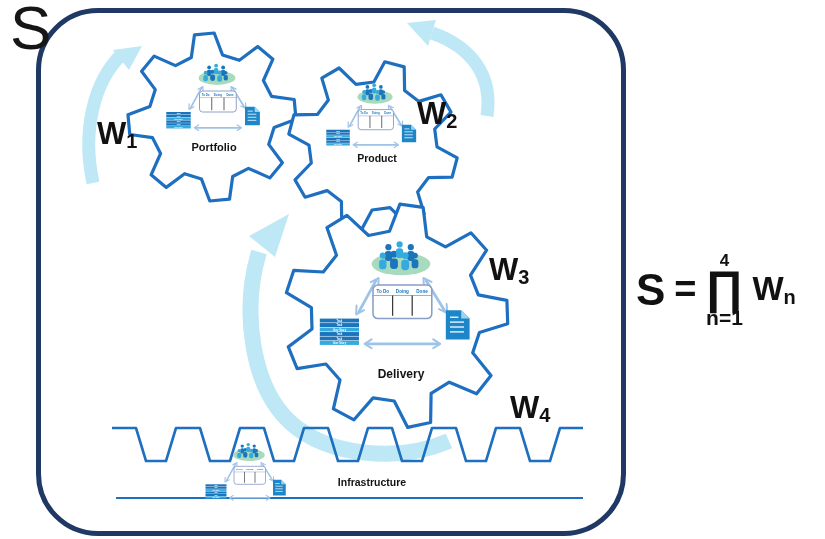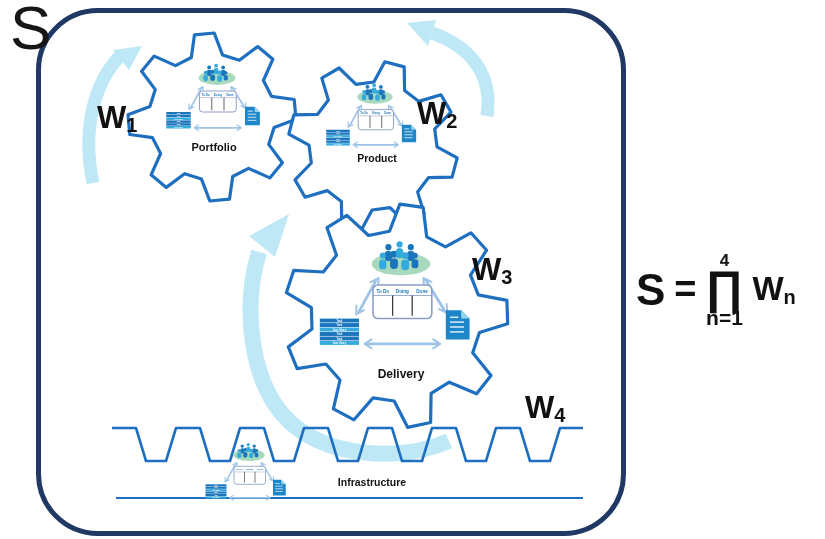--- a/index.html
+++ b/index.html
@@ -141,30 +141,30 @@
     <use href="#team-diagram" transform="translate(324.6,82.7) scale(0.84)"></use>
     <use href="#team-diagram" transform="translate(317,240.2) scale(1.4)"></use>
     <use href="#team-diagram" transform="translate(204,442.3) scale(0.75)"></use>
 
     <text class="glabel" x="214" y="151">Portfolio</text>
     <text class="glabel" x="377" y="162" style="font-size:10.5px">Product</text>
     <text class="glabel" x="401" y="378" style="font-size:12px">Delivery</text>
     <text class="glabel" x="372" y="486" style="font-size:10.5px">Infrastructure</text>
   </svg>
 
-  <div class="wlabel" style="left:97px;top:102px">
+  <div class="wlabel" style="left:97px;top:118px">
     <span>W</span><span class="wsub">1</span>
   </div>
   <div class="wlabel" style="left:417px;top:98px">
     <span>W</span><span class="wsub">2</span>
   </div>
-  <div class="wlabel" style="left:472px;top:254px">
+  <div class="wlabel" style="left:489px;top:254px">
     <span>W</span><span class="wsub">3</span>
   </div>
-  <div class="wlabel" style="left:525px;top:392px">
+  <div class="wlabel" style="left:510px;top:392px">
     <span>W</span><span class="wsub">4</span>
   </div>
 
   <div class="formula">
     <span class="f-lhs">S</span>
     <span class="f-eq">=</span>
     <span class="f-prod">
       <span class="f-upper">4</span>
       <span class="f-pi">∏</span>
       <span class="f-lower">n=1</span>

